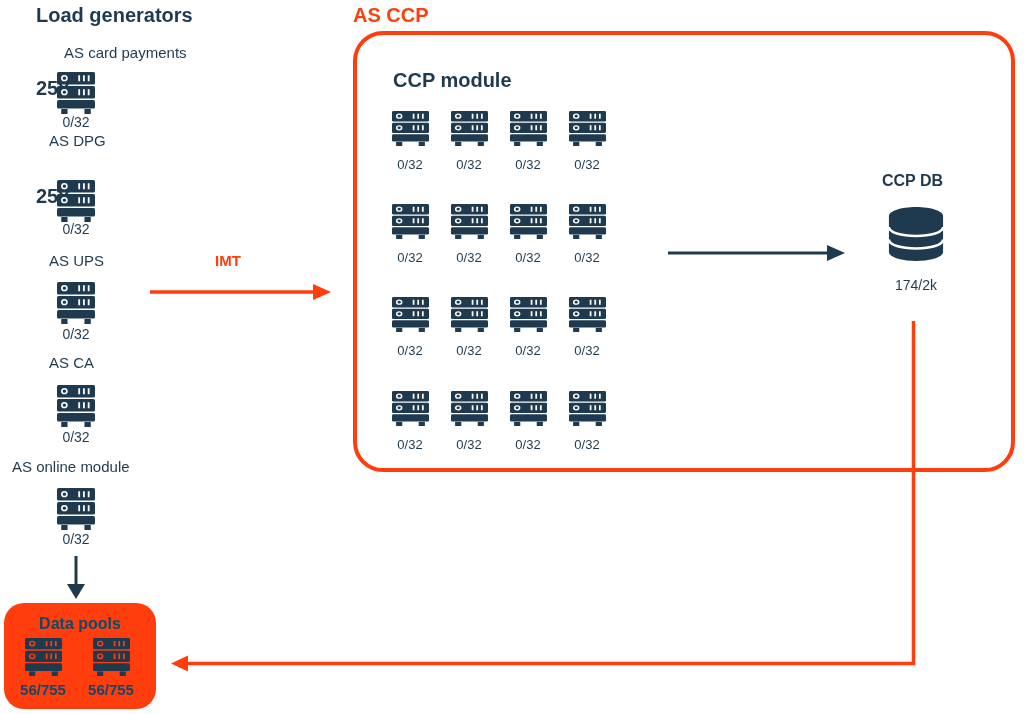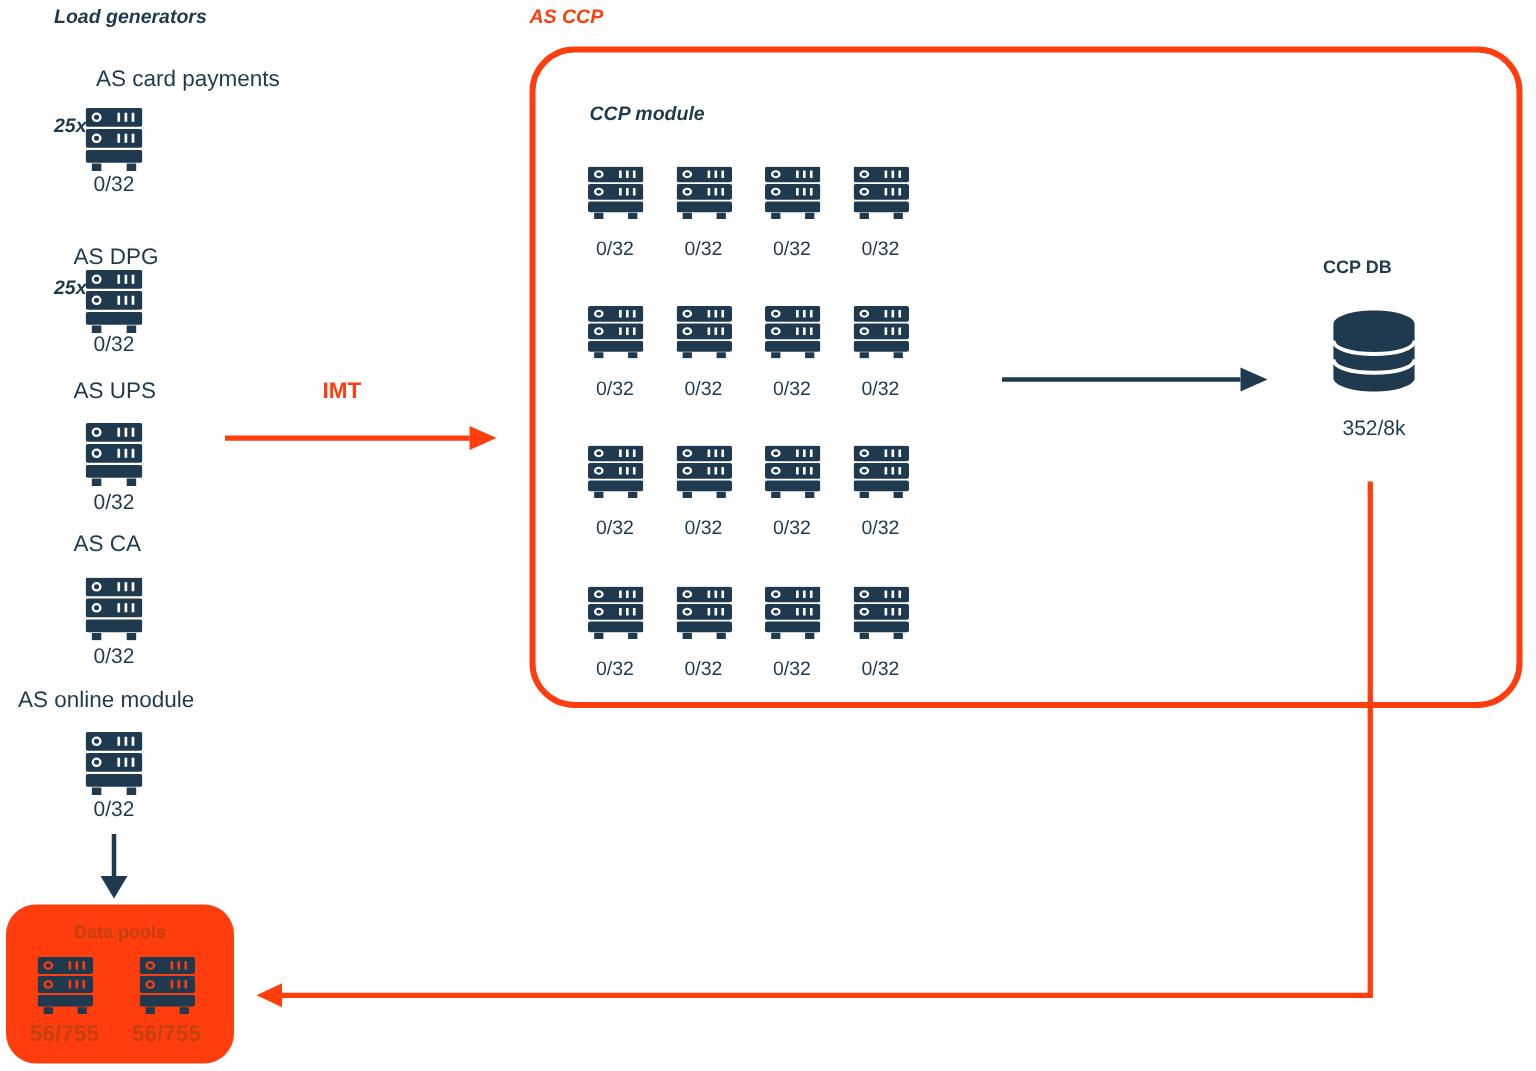--- a/index.html
+++ b/index.html
@@ -3,24 +3,24 @@
 <meta charset="utf-8">
 <style>
   html,body{margin:0;padding:0;background:#fff;}
   .canvas{
     position:relative;width:1024px;height:714px;background:#ffffff;overflow:hidden;
     font-family:"Liberation Sans", sans-serif;color:#1f3a4e;
   }
   .abs{position:absolute;}
   .navy{color:#1f3a4e;}
   .red{color:#ff3d0d;}
-  .blk{color:#c2410c;}
+  .blk{color:#0c4a6e;}
   .b{font-weight:700;}
-  .h17{font-size:13px;line-height:1.1;font-style:italic;}
-  .h16{font-size:12px;line-height:1.1;}
+  .h17{font-size:20px;line-height:1.1;}
+  .h16{font-size:16px;line-height:1.1;}
   .t15{font-size:15px;line-height:1.15;}
   .t14{font-size:14px;line-height:1.15;}
   .ctr{text-align:center;}
   .srv{--bg:#ffffff;color:#1f3a4e;display:block;}
   .srv-red{--bg:#ff3d0d;}
   .ccp-box{
     position:absolute;left:353px;top:31px;width:662px;height:441px;
     border:4px solid #ff3d0d;border-radius:30px;box-sizing:border-box;background:transparent;
   }
   .pool-box{
@@ -86,21 +86,21 @@
 
   <div class="abs b h17 navy" style="left:36px;top:4px;">Load generators</div>
 
   <div class="abs t15 navy" style="left:36px;top:44px;margin-left:28px;">AS card payments</div>
   <div class="abs b h17 navy" style="left:36px;top:77px;">25x</div>
   <svg class="abs srv" style="left:57px;top:72px;width:38px;height:42px;">
       <use href="#sym-server"></use>
     </svg>
   <div class="abs ctr cnt-l" style="left:46px;top:114px;width:60px;">0/32</div>
 
-  <div class="abs t15 navy" style="left:49px;top:163px;">AS DPG</div>
+  <div class="abs t15 navy" style="left:49px;top:132px;">AS DPG</div>
   <div class="abs b h17 navy" style="left:36px;top:185px;">25x</div>
   <svg class="abs srv" style="left:57px;top:180px;width:38px;height:42px;">
       <use href="#sym-server"></use>
     </svg>
   <div class="abs ctr cnt-l" style="left:46px;top:221px;width:60px;">0/32</div>
 
   <div class="abs t15 navy" style="left:49px;top:252px;text-align:center;">AS UPS</div>
   <svg class="abs srv" style="left:57px;top:282px;width:38px;height:42px;">
       <use href="#sym-server"></use>
     </svg>
@@ -184,15 +184,15 @@
         <use href="#sym-server"></use>
       </svg><div class="cnt">0/32</div></div>
   <div class="cell" style="left:563px;top:391px;"><svg class="srv">
         <use href="#sym-server"></use>
       </svg><div class="cnt">0/32</div></div>
 
   <div class="abs b h16 navy" style="left:882px;top:172px;">CCP DB</div>
   <svg class="abs srv" style="left:887px;top:206px;width:58px;height:56px;">
       <use href="#sym-db"></use>
     </svg>
-  <div class="abs ctr t14 navy" style="left:871px;top:277px;width:90px;font-weight:500;">352/8k</div>
+  <div class="abs ctr t14 navy" style="left:871px;top:277px;width:90px;font-weight:500;">174/2k</div>
 
 </div>
 
 </body></html>

